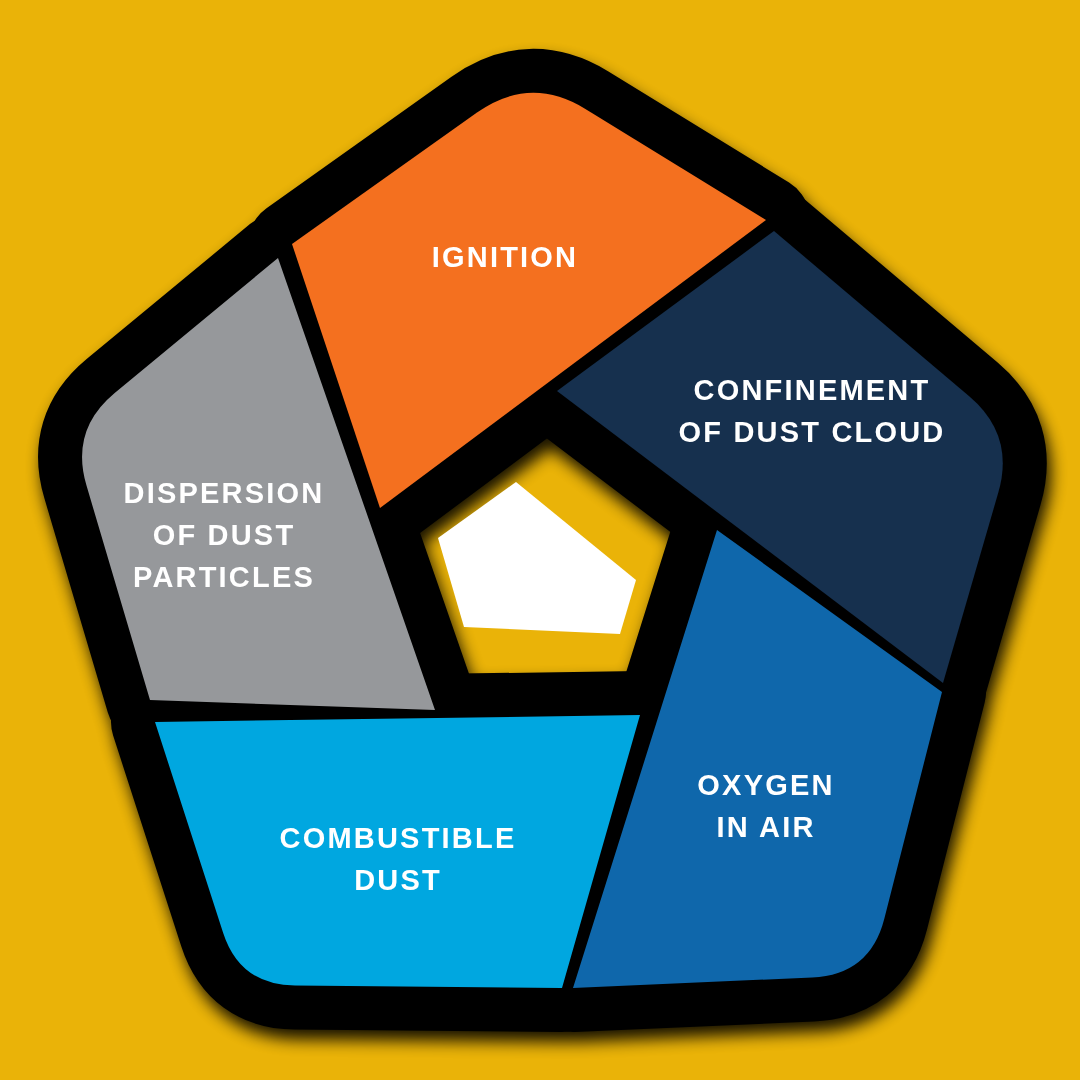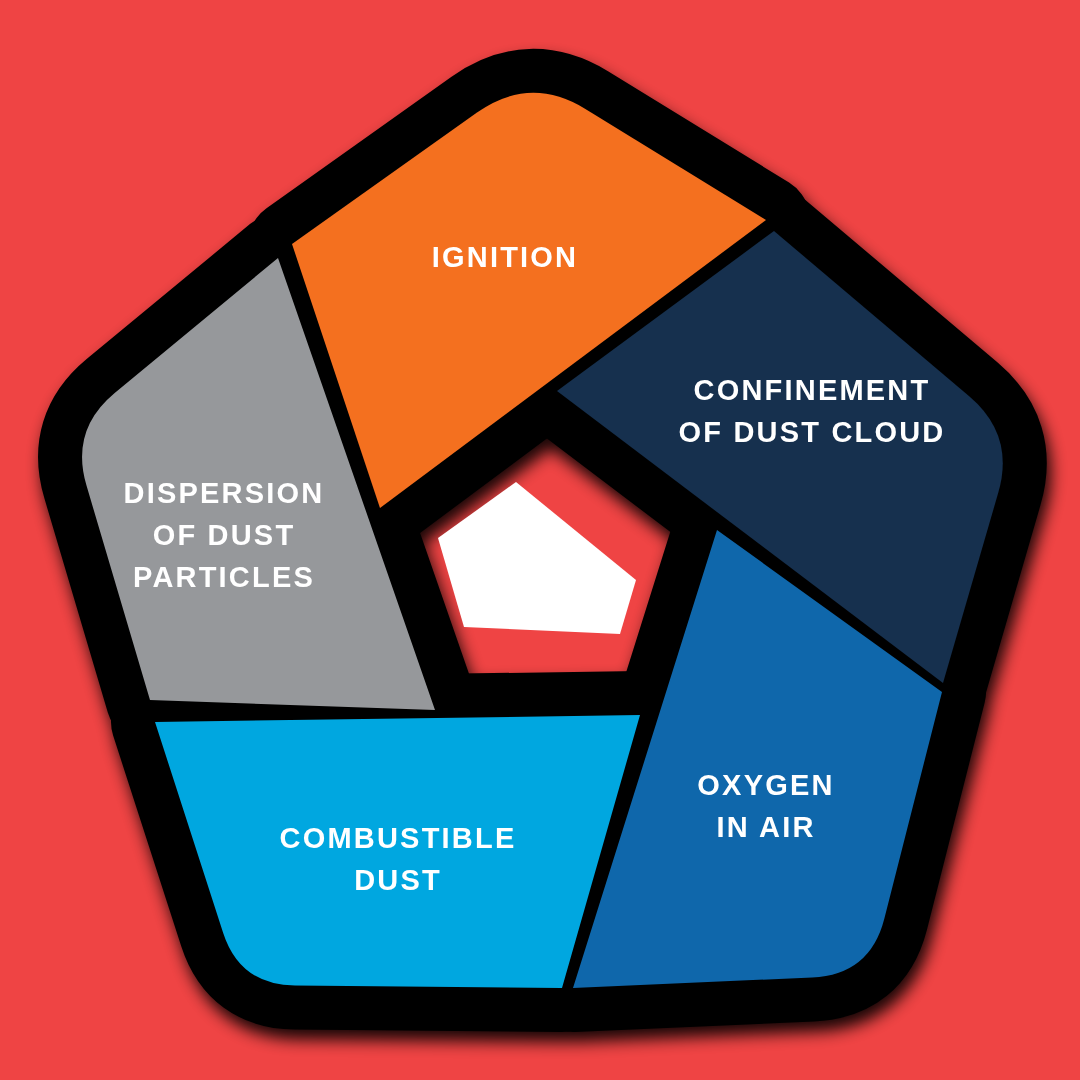--- a/index.html
+++ b/index.html
@@ -4,21 +4,21 @@
 <style>
   html, body {
     margin: 0;
     padding: 0;
     background: #FFFFFF;
   }
   .stage {
     position: relative;
     width: 1080px;
     height: 1080px;
-    background: #ef4444;
+    background: #eab308;
     overflow: hidden;
   }
   svg {
     position: absolute;
     left: 0;
     top: 0;
   }
   text.seg-label {
     font-family: "Liberation Sans", sans-serif;
     font-weight: 700;

